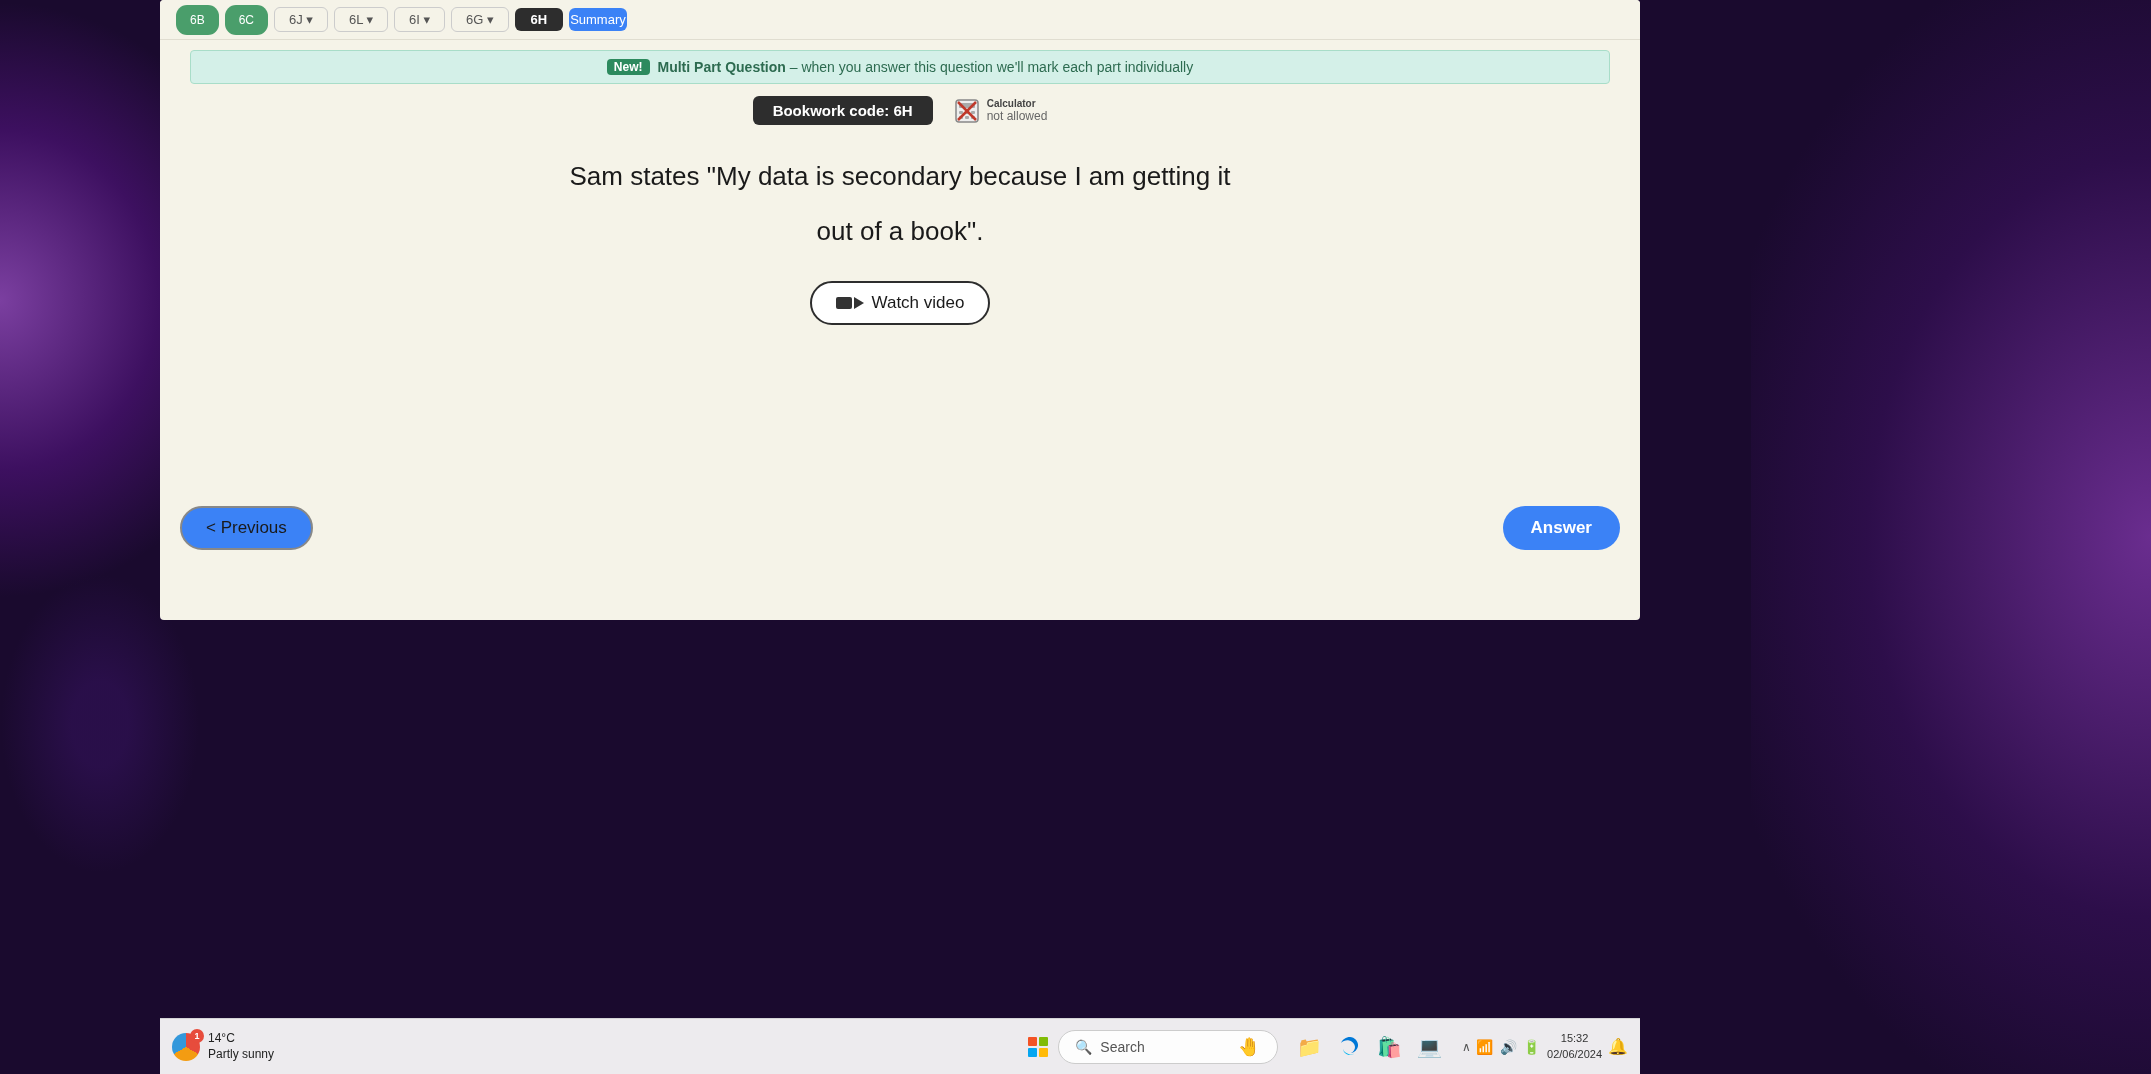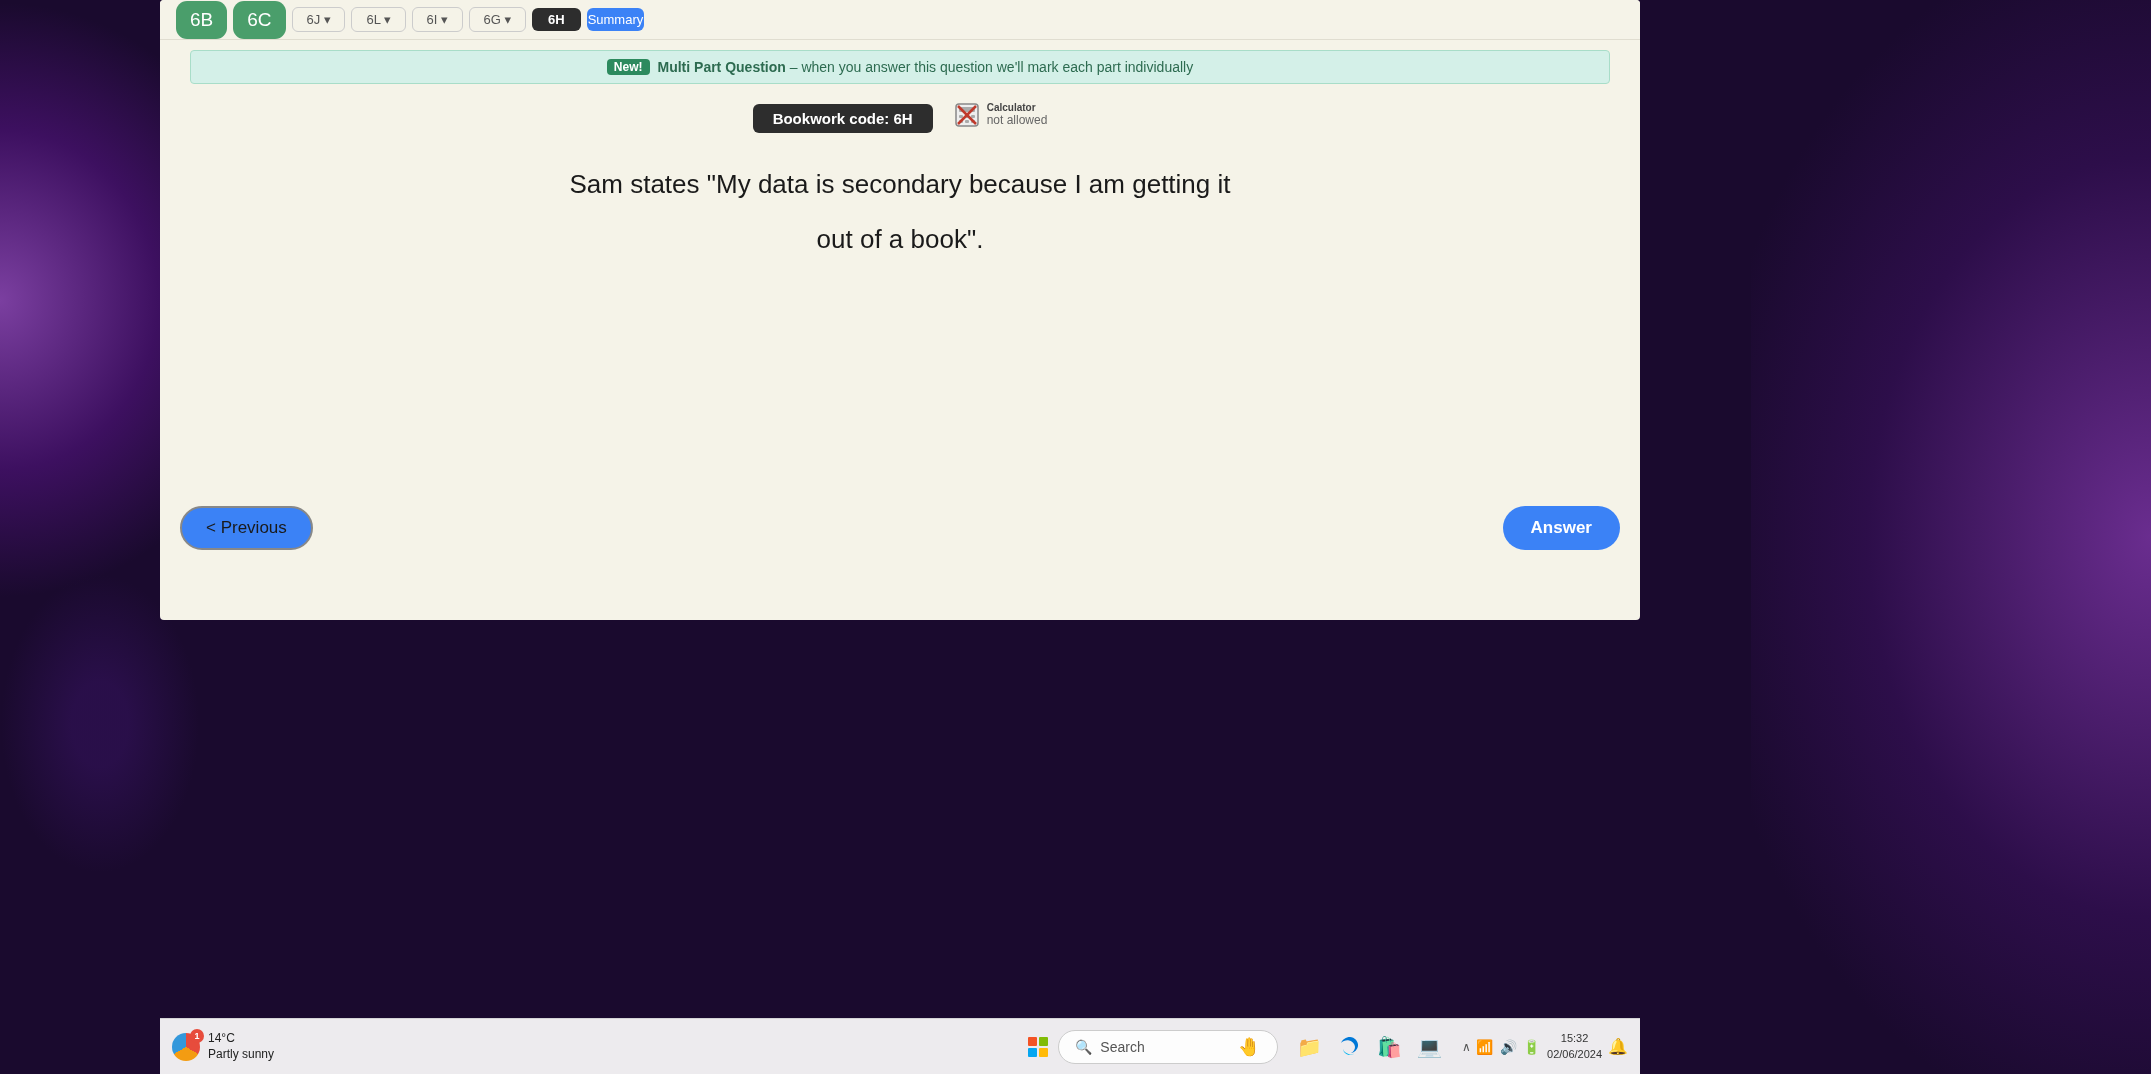--- a/index.html
+++ b/index.html
@@ -56,21 +56,21 @@
       gap: 6px;
       border-bottom: 1px solid #e0ddd0;
     }
 
     .nav-btn {
       background: #4a9e6b;
       color: white;
       border: none;
       border-radius: 11px;
       padding: 8px 14px;
-      font-size: 19px;
+      font-size: 12px;
       cursor: pointer;
       font-weight: 500;
     }
 
     .nav-btn-outline {
       background: transparent;
       color: #555;
       border: 1px solid #ccc;
       border-radius: 6px;
       padding: 4px 14px;
@@ -134,21 +134,20 @@
       margin: 12px 0;
     }
 
     .bookwork-code {
       background: #2d2d2d;
       color: white;
       border-radius: 6px;
       padding: 6px 20px;
       font-size: 15px;
       font-weight: 600;
-      margin-top: 8px;
     }
 
     .calculator-info {
       display: flex;
       align-items: center;
       gap: 6px;
       font-size: 14px;
       color: #444;
     }
 
@@ -402,20 +401,29 @@
         <div style="font-weight:600; font-size:10px;">Calculator</div>
         <div style="font-size:12px; color:#666;">not allowed</div>
       </div>
     </div>
   </div>
 
   <div class="question-area">
     <div class="question-sub">Sam states "My data is secondary because I am getting it</div>
     <div class="question-sub">out of a book".</div>
 
+    <div style="margin-top:20px; text-align:center;">
+      <button class="watch-video-btn">
+        <span style="display:inline-flex; gap:2px;">
+          <span style="width:16px; height:12px; background:#333; border-radius:2px; display:inline-block;"></span>
+          <span style="width:0; height:0; border-top:6px solid transparent; border-bottom:6px solid transparent; border-left:10px solid #333; display:inline-block;"></span>
+        </span>
+        <span>Watch video</span>
+      </button>
+    </div>
   </div>
 
   <div style="position:absolute; bottom:70px; right:20px;">
     <button class="answer-btn">Answer</button>
   </div>
 
   <div style="position:absolute; bottom:70px; left:20px;">
     <button class="prev-btn">&lt; Previous</button>
   </div>
 

